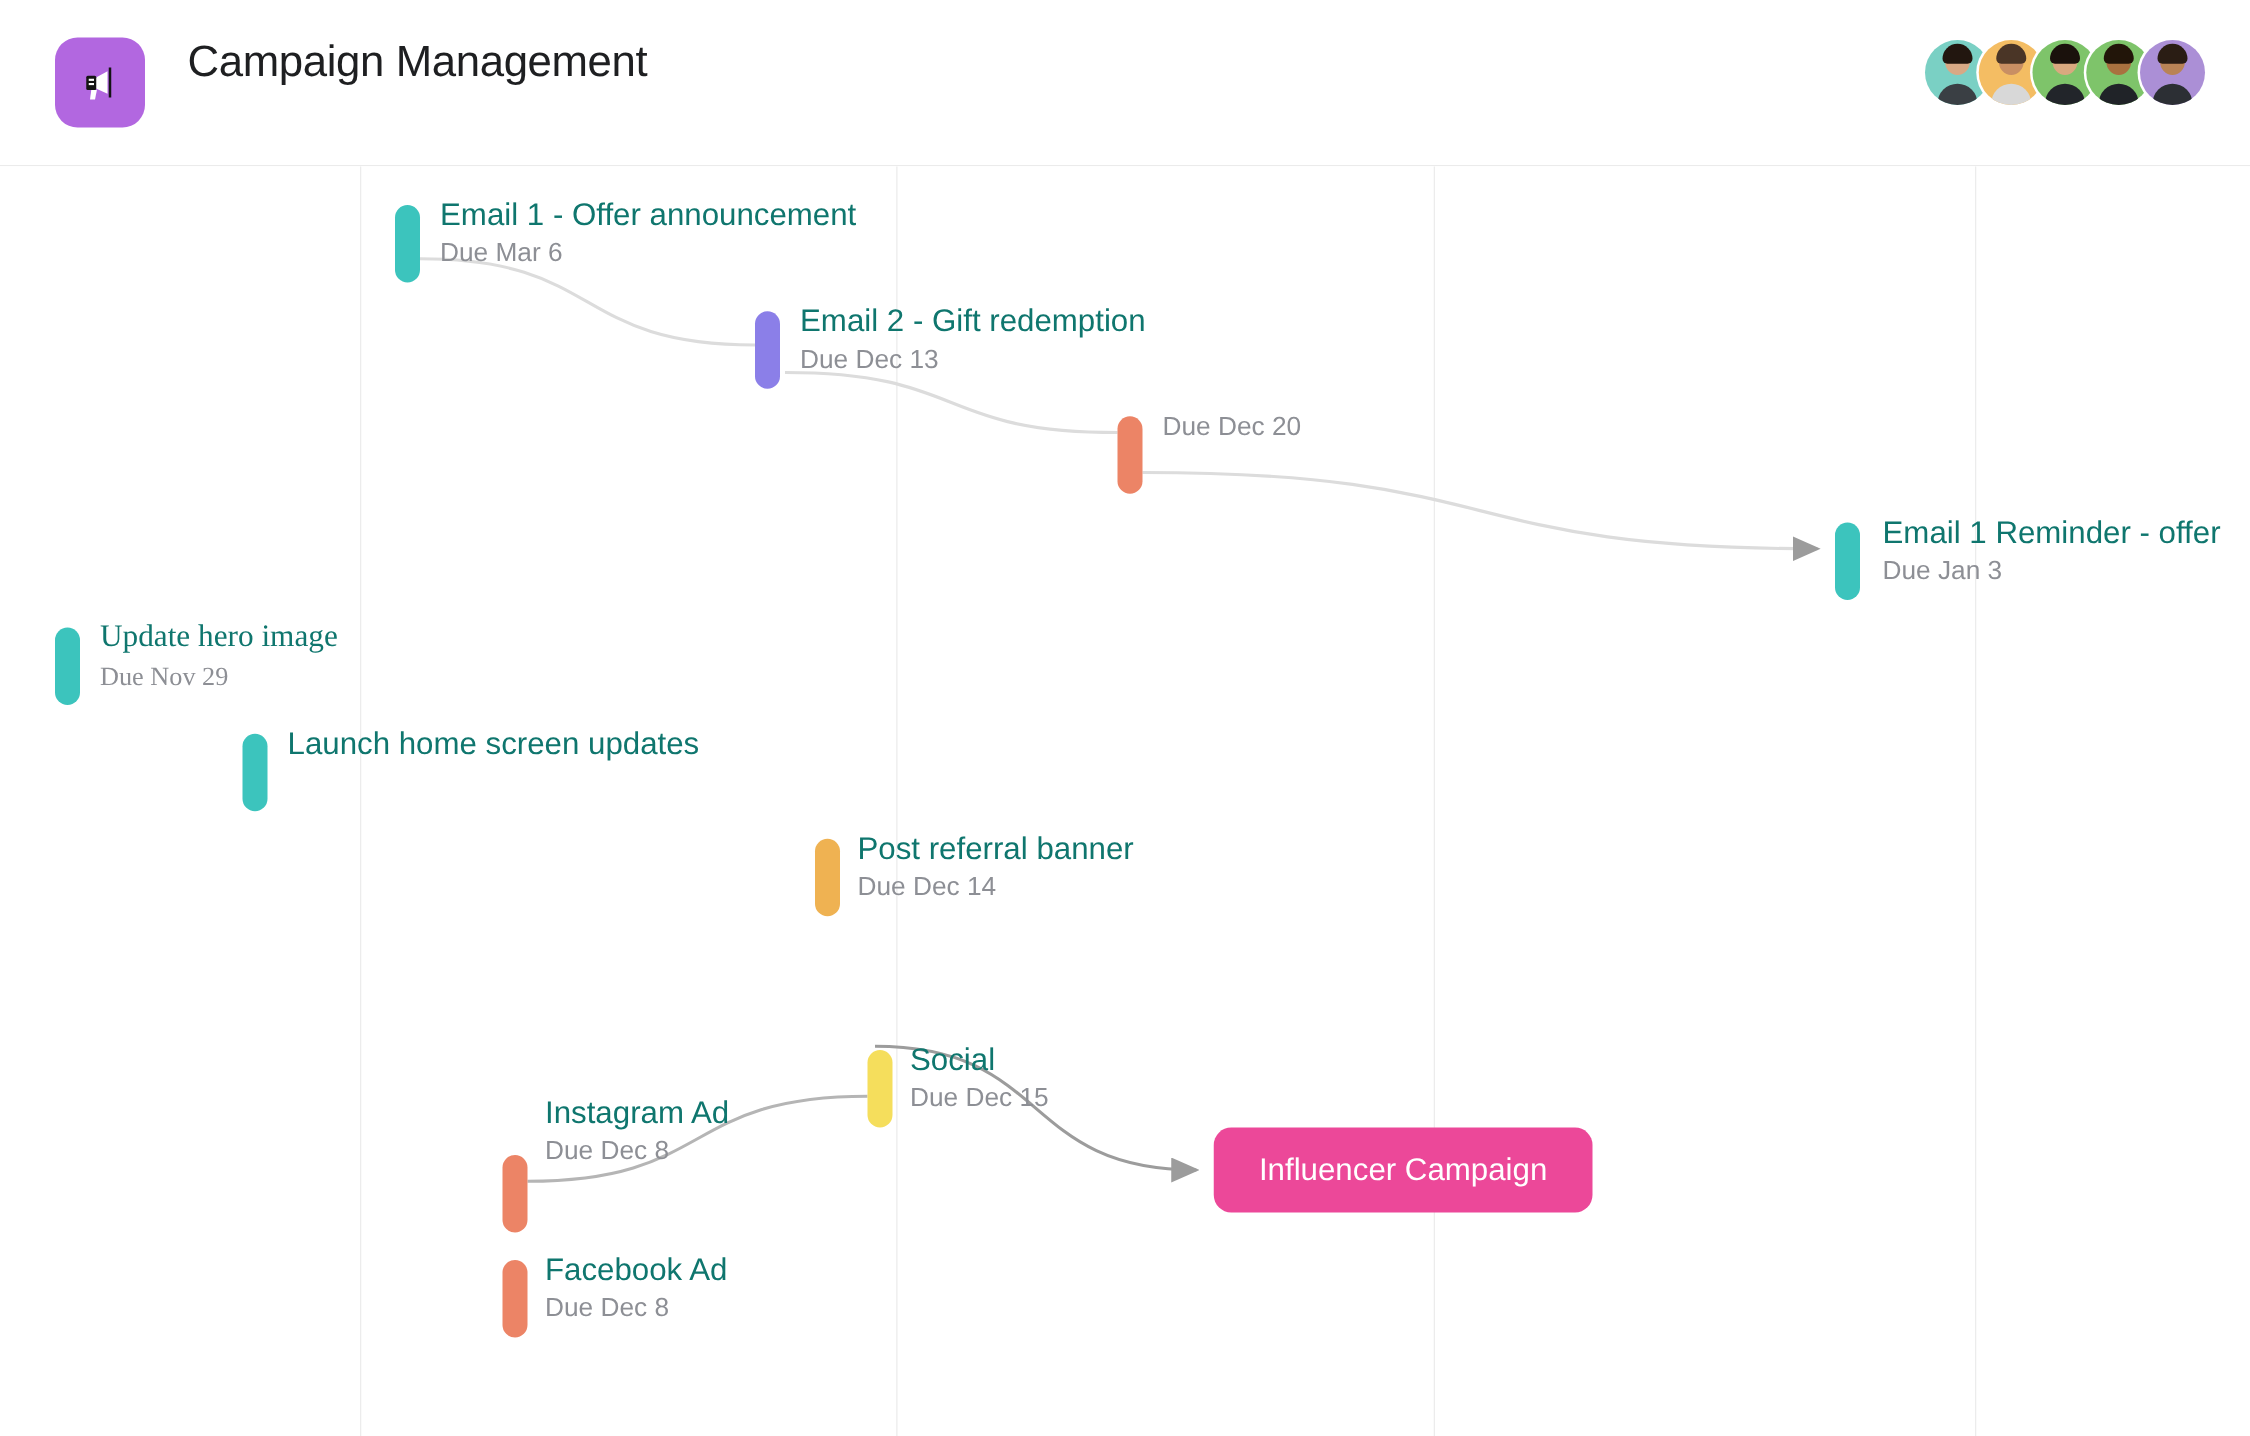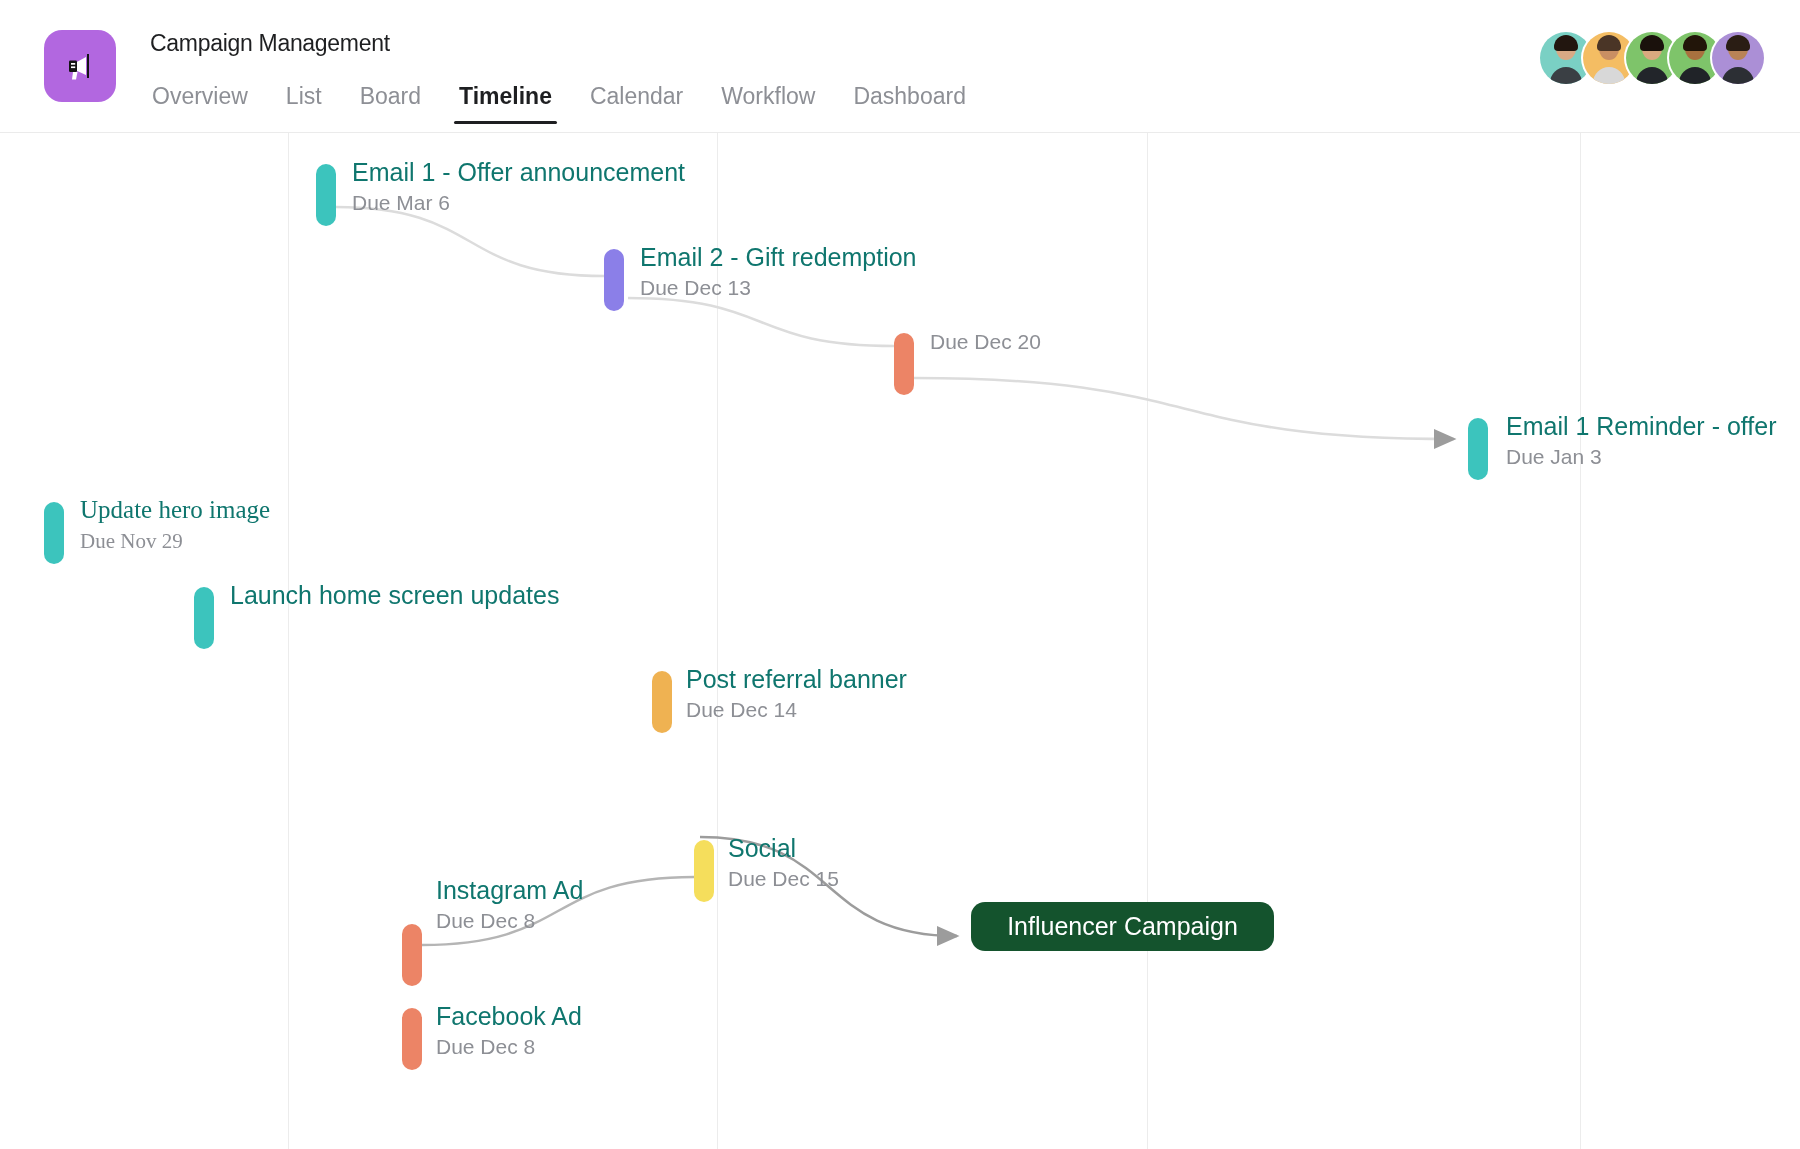--- a/index.html
+++ b/index.html
@@ -20,21 +20,21 @@
   .logo {
     position:absolute; left:44px; top:30px;
     width:72px; height:72px; border-radius:18px;
     background:#b267e0;
     display:flex; align-items:center; justify-content:center;
   }
   .logo svg { display:block; }
 
   .title {
     position:absolute; left:150px; top:30px;
-    font-size:23px; font-weight:400; color:#1e1f21;
+    font-size:35px; font-weight:400; color:#1e1f21;
     letter-spacing:-0.3px; white-space:nowrap;
   }
 
   .tabs {
     position:absolute; left:152px; top:83px;
     display:flex; align-items:flex-start; gap:0px;
   }
   .tab {
     font-size:23px; color:#8d8f95; font-weight:400;
     padding: 0 19px 14px 19px;
@@ -135,29 +135,20 @@
           <rect x="9" y="14.5" width="8" height="11.5" rx="1.2" fill="#141414"></rect>
           <rect x="11" y="17" width="4.2" height="1.7" fill="#ffffff"></rect>
           <rect x="11" y="20.4" width="4.2" height="1.7" fill="#ffffff"></rect>
           <path d="M13 26 L17.5 26 L16 33.5 L12 33.5 Z" fill="#ffffff"></path>
         </svg>
       </span>
     </div>
 
     <div class="title">Campaign Management</div>
 
-    <div class="tabs">
-      <button class="tab">Overview</button>
-      <button class="tab">List</button>
-      <button class="tab">Board</button>
-      <button class="tab active">Timeline</button>
-      <button class="tab">Calendar</button>
-      <button class="tab">Workflow</button>
-      <button class="tab">Dashboard</button>
-    </div>
 
     <div class="avatars" id="avatars">
         <div class="avatar" style="background: rgb(122, 208, 196);">
           <div class="body" style="background:#3a3f44"></div>
           <div class="head" style="background:#d8a985"></div>
           <div class="hair" style="background:#22160f"></div>
         </div>
         <div class="avatar" style="background: rgb(244, 189, 99);">
           <div class="body" style="background:#d8d8d8"></div>
           <div class="head" style="background:#c98f63"></div>
@@ -266,18 +257,18 @@
         </div>
         <div class="task" style="left: 0px; top: 0px;">
           <div class="bar" style="left: 402px; top: 875px; height: 62px; background: rgb(236, 132, 102);"></div>
           <div class="task-text" style="left: 436px; top: 868px;">
             <div class="task-name">Facebook Ad</div>
             <div class="task-due">Due Dec 8</div>
           </div>
         </div>
       </div>
 
-    <div class="milestone" id="milestone" style="left: 971px; top: 769px; width: 303px; height: 49px; background: #14532d;">
+    <div class="milestone" id="milestone" style="left: 971px; top: 769px; width: 303px; height: 68px; background: #ec4899;">
       <span>Influencer Campaign</span>
     </div>
   </div>
 
 </div>
 
 </body></html>

